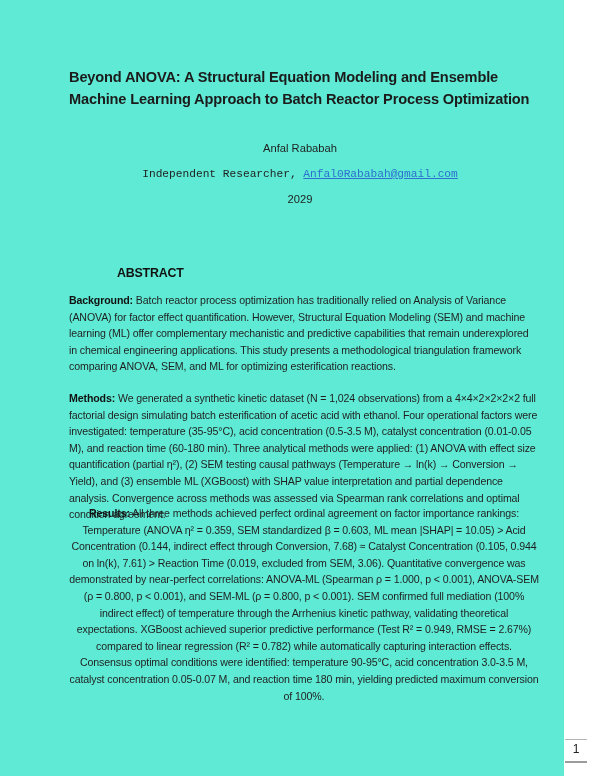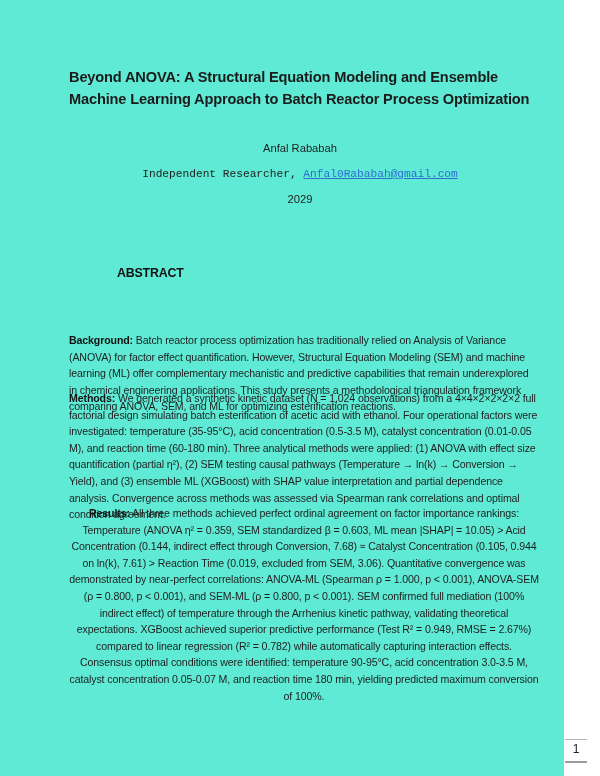--- a/index.html
+++ b/index.html
@@ -67,21 +67,21 @@
       font-size: 10.6px;
       line-height: 16.6px;
       color: #1f1f1f;
       text-align: left;
       letter-spacing: -0.12px;
     }
     .para .lead {
       font-weight: bold;
       color: #111;
     }
-    .p-background { top: 292px; margin-top: 40px; }
+    .p-background { top: 292px; }
     .p-methods { top: 390px; }
     .p-results { top: 505px; text-align: center; }
     .page-number {
       position: absolute;
       left: 565px;
       top: 742px;
       width: 22px;
       text-align: center;
       font-size: 12px;
       line-height: 14px;

